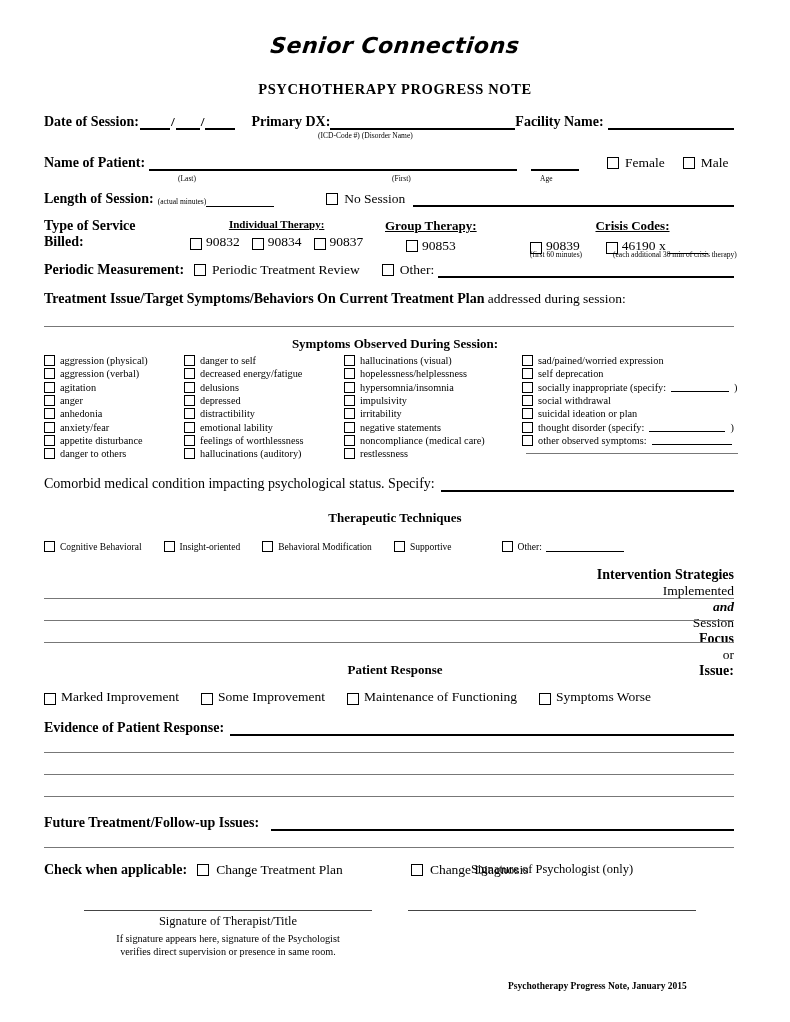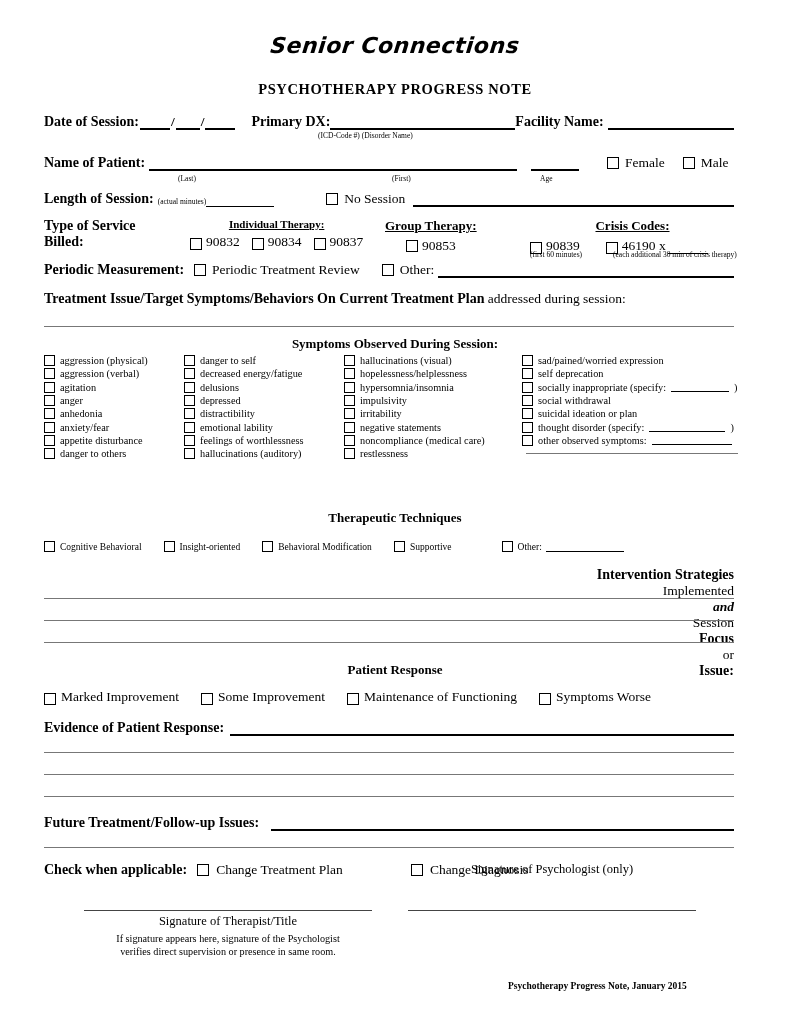--- a/index.html
+++ b/index.html
@@ -364,20 +364,26 @@
         </div>
         <div class="sym-item">
           <span class="cb cb-sm"></span>
           <span>other observed symptoms:</span>
           <span class="u-line" style="width: 80px; margin-left: 0px;"></span>
         </div>
         <div style="border-bottom: 1px solid rgb(119, 119, 119); width: 212px; margin-top: 6px; margin-left: 4px;"></div>
       </div>
     </div>
 
+  <div class="blk" style="left:44px; top:476px;">
+    <div class="row" style="width:690px;">
+      <span class="txt" style="font-size:14px;">Comorbid medical condition impacting psychological status.  Specify:</span>
+      <span class="fill" style="flex:1 1 auto;margin-left:6px;"></span>
+    </div>
+  </div>
 
   <div class="sec-head" style="left:0; right:0; top:510px;">Therapeutic Techniques</div>
 
   <div class="blk" style="left:44px; top:541px;">
     <div class="row" style="width:690px;">
       <span class="cb cb-sm"></span>
       <span class="small" style="margin-left:5px;">Cognitive Behavioral</span>
 
       <span class="cb cb-sm" style="margin-left:22px;"></span>
       <span class="small" style="margin-left:5px;">Insight-oriented</span>

